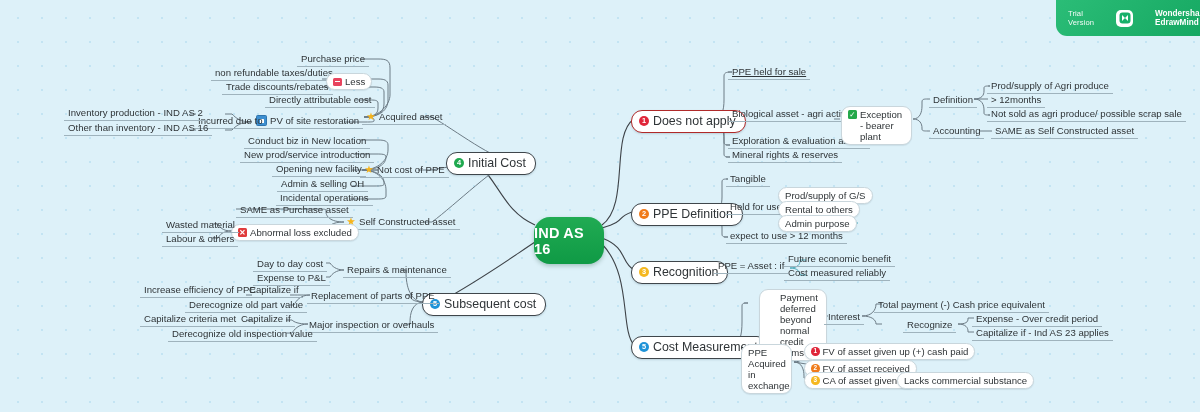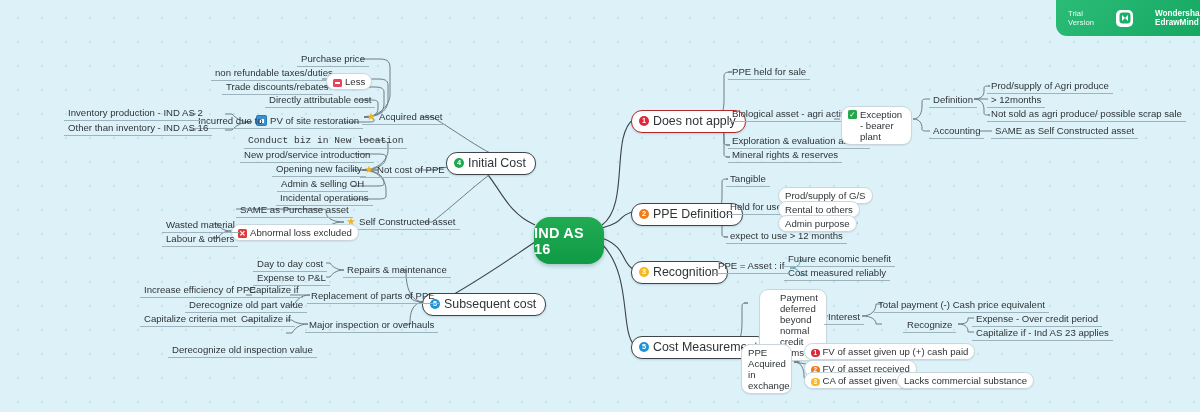--- a/index.html
+++ b/index.html
@@ -33,21 +33,20 @@
     background:transparent;
   }
   
   .pill{
     font-size:9.6px;line-height:11px;
     padding:2px 6px;
     background:#ffffff;
     border:1px solid #c9d6dc;
     border-radius:9px;
     box-shadow:0 1px 1px rgba(40,70,90,.10);
-    align-items:flex-end;
   }
   .pill.wrap{white-space:normal;}
   
   .branch{
     font-size:12.4px;line-height:14px;
     padding:3px 9px 4px 7px;
     background:#ffffff;
     border:1.4px solid #444;
     border-radius:11px;
     box-shadow:0 1px 2px rgba(40,70,90,.18);
@@ -301,21 +300,21 @@
     <span>Inventory production - IND AS 2</span>
   </div>
   <div class="node leaf" style="left:64px;top:121px;">
     <span>Other than inventory - IND AS 16</span>
   </div>
 
   <div class="node leaf" style="left:360px;top:163px;">
     <span class="ic star">★</span>
     <span>Not cost of PPE</span>
   </div>
-  <div class="node leaf" style="left:244px;top:134px;font-family:Liberation Mono, monospace;">
+  <div class="node leaf" style="left:244px;top:134px;">
     <span>Conduct biz in New location</span>
   </div>
   <div class="node leaf" style="left:240px;top:148px;">
     <span>New prod/service introduction</span>
   </div>
   <div class="node leaf" style="left:272px;top:162px;">
     <span>Opening new facility</span>
   </div>
   <div class="node leaf" style="left:277px;top:177px;">
     <span>Admin &amp; selling OH</span>
@@ -367,25 +366,25 @@
 
   <div class="node leaf" style="left:305px;top:318px;">
     <span>Major inspection or overhauls</span>
   </div>
   <div class="node leaf" style="left:237px;top:312px;">
     <span>Capitalize if</span>
   </div>
   <div class="node leaf" style="left:140px;top:312px;">
     <span>Capitalize criteria met</span>
   </div>
-  <div class="node leaf" style="left:168px;top:327px;margin-top:16px;">
+  <div class="node leaf" style="left:168px;top:327px;">
     <span>Derecognize old inspection value</span>
   </div>
 
-  <div class="node leaf" style="left:728px;top:65px;">
+  <div class="node leaf" style="left:728px;top:65px;text-decoration:underline;">
     <span>PPE held for sale</span>
   </div>
   <div class="node leaf" style="left:728px;top:107px;">
     <span>Biological asset - agri activity</span>
   </div>
   <div class="node leaf" style="left:728px;top:134px;">
     <span>Exploration &amp; evaluation assets</span>
   </div>
   <div class="node leaf" style="left:728px;top:148px;">
     <span>Mineral rights &amp; reserves</span>

